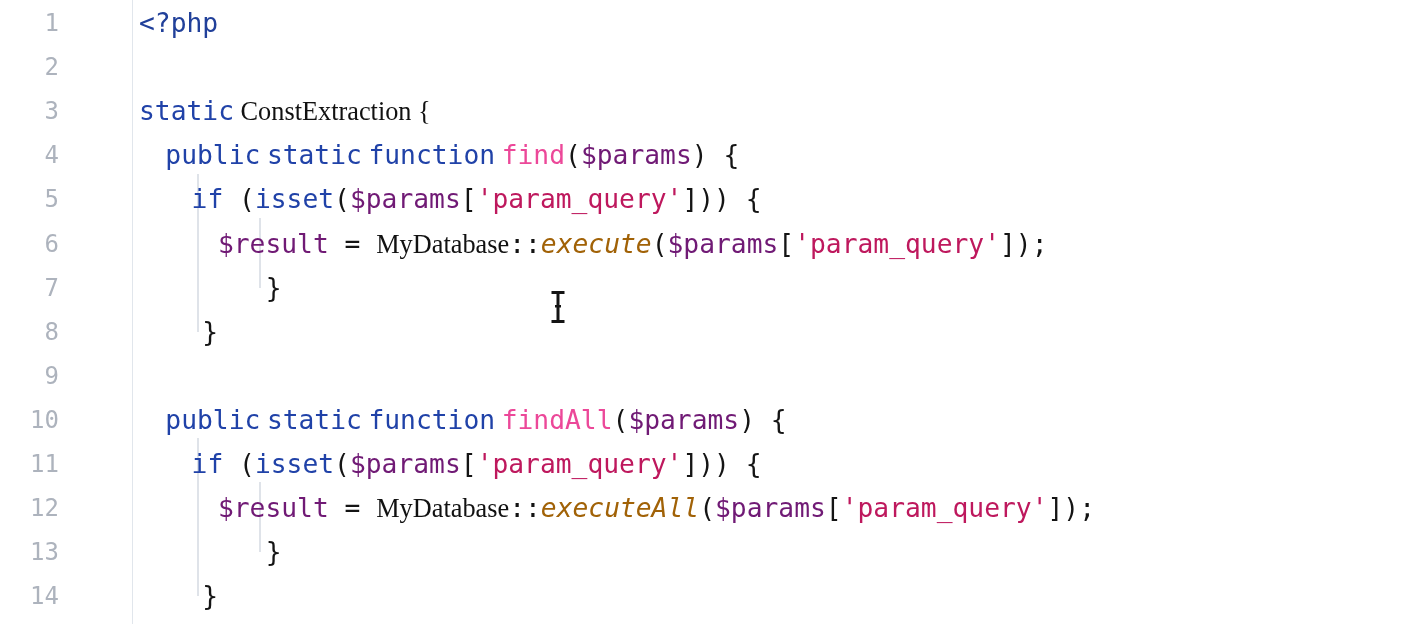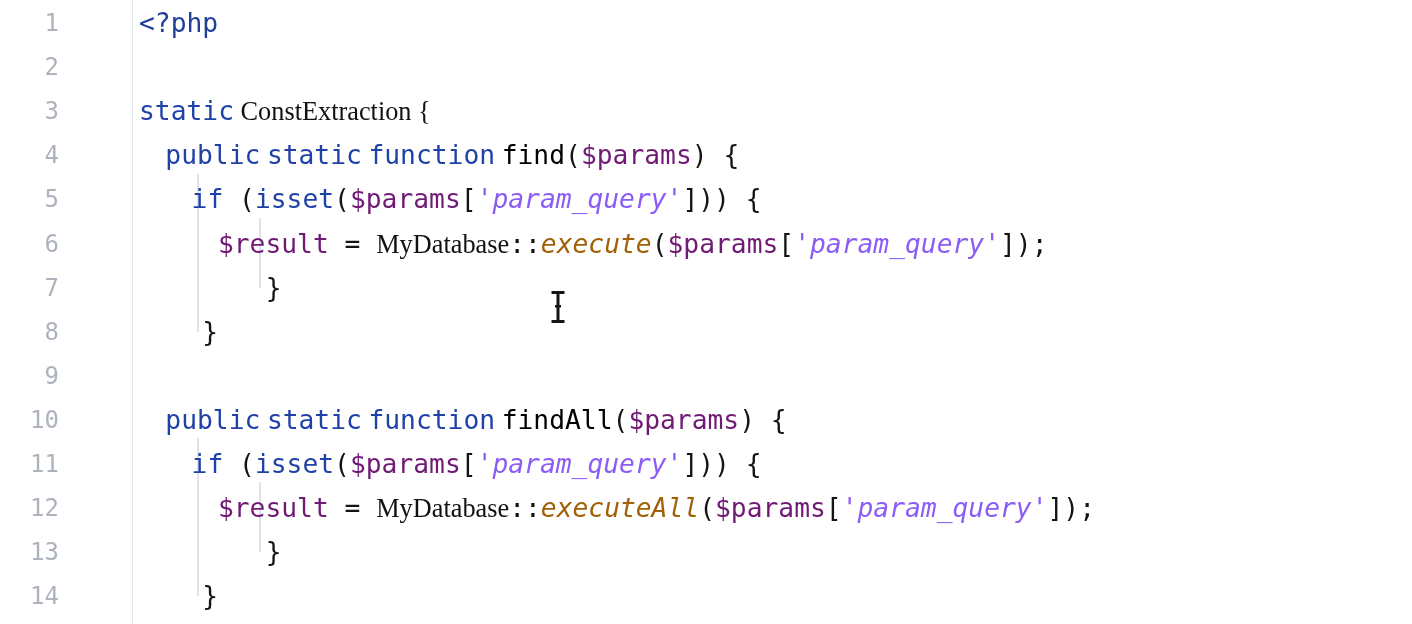--- a/index.html
+++ b/index.html
@@ -59,24 +59,24 @@
     line-height: 44.1px;
     white-space: pre;
     color: #0c0c0c;
     font-family: "DejaVu Sans Mono", monospace;
     font-size: 26.3px;
   }
   
   .tok-plain   { color: #111111; font-family: Liberation Serif, serif; }
   .tok-keyword { color: #2042a8; }
   .tok-tag     { color: #21409a; }
-  .tok-fn      { color: #000000; }
+  .tok-fn      { color: #ec4899; }
   .tok-fn-i    { color: #a16207; font-style: italic; }
   .tok-var     { color: #701a75; }
-  .tok-string  { color: #8b5cf6; font-style: italic; }
+  .tok-string  { color: #be185d; }
   .tok-punct   { color: #141414; }
   
   .indent-guide {
     position: absolute;
     width: 1.5px;
     background: #dfe3e9;
     z-index: 0;
   }
   
   #mouse-cursor {

